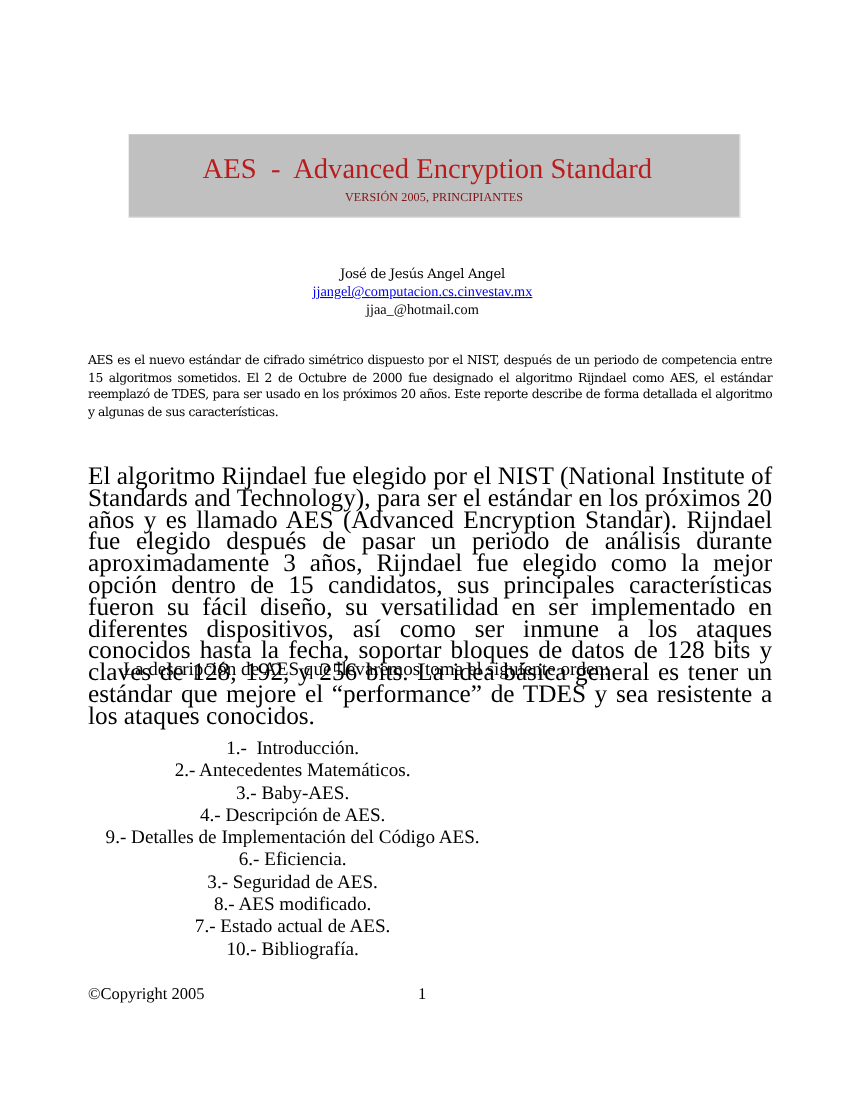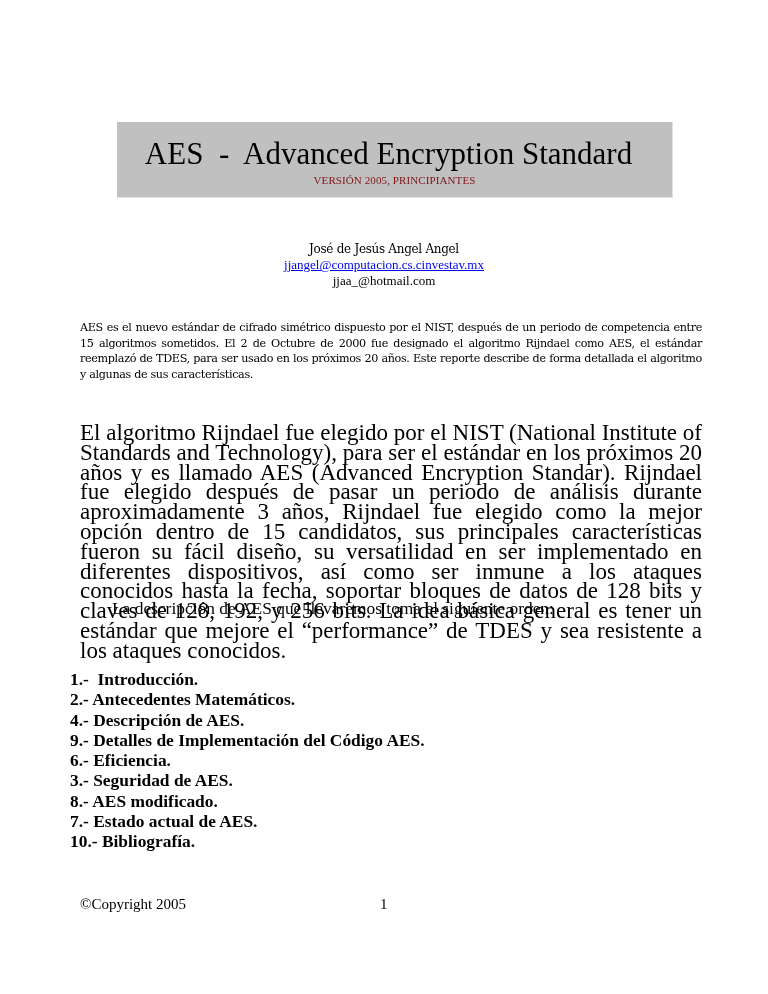--- a/index.html
+++ b/index.html
@@ -25,23 +25,23 @@
       border-right: 1px solid #e2e2e2;
       border-bottom: 1px solid #e2e2e2;
       text-align: center;
     }
     .title-main {
       position: absolute;
       left: 0;
       right: 12px;
       top: 15px;
       font-family: "Liberation Serif", serif;
-      font-size: 31px;
+      font-size: 26px;
       line-height: 34px;
-      color: #000000;
+      color: #b91c1c;
       white-space: pre;
     }
     .title-sub {
       position: absolute;
       left: 0;
       right: 0;
       top: 52px;
       font-family: "Liberation Serif", serif;
       font-size: 11px;
       line-height: 12px;
@@ -92,29 +92,30 @@
       position: absolute;
       left: 112px;
       top: 598px;
       font-family: "Liberation Serif", serif;
       font-size: 17.4px;
       line-height: 20px;
       white-space: nowrap;
     }
     .toc {
       position: absolute;
-      left: 70px;
+      left: 96px;
       top: 669px;
       margin: 0;
       padding: 0;
       list-style: none;
       font-family: "Liberation Serif", serif;
-      font-weight: bold;
+      font-weight: normal;
       font-size: 17.4px;
       line-height: 20.3px;
+      text-align: center;
     }
     .toc li {
       white-space: pre;
       cursor: pointer;
     }
     .footer-copyright {
       position: absolute;
       left: 80px;
       top: 895px;
       font-family: "Liberation Serif", serif;
@@ -146,20 +147,21 @@
 
 <div class="abstract">AES  es el nuevo estándar de cifrado simétrico dispuesto por el NIST, después de un periodo de competencia entre 15 algoritmos sometidos. El 2 de Octubre de 2000 fue designado el algoritmo Rijndael como AES, el estándar reemplazó de TDES, para ser usado en los próximos 20 años. Este reporte describe de forma detallada el algoritmo y algunas de sus características.</div>
 
 <div class="intro">El algoritmo Rijndael fue elegido por el NIST (National Institute of Standards and Technology),  para ser el estándar en los próximos 20 años y es llamado AES (Advanced Encryption Standar). Rijndael fue elegido después de pasar un periodo de análisis  durante aproximadamente 3 años, Rijndael fue elegido como la mejor opción dentro de 15 candidatos, sus principales características fueron su fácil diseño, su versatilidad en ser implementado en diferentes dispositivos, así como ser inmune a los ataques conocidos hasta la fecha, soportar  bloques de datos de 128 bits  y claves de 128, 192, y 256 bits. La idea básica general es tener un estándar que mejore el “performance” de TDES y sea resistente a los ataques conocidos.</div>
 
 <div class="order-line">La descripción de AES que llevaremos toma el siguiente orden:</div>
 
 <ul class="toc">
   <li>1.-  Introducción.</li>
   <li>2.- Antecedentes Matemáticos.</li>
+  <li>3.- Baby-AES.</li>
   <li>4.- Descripción de AES.</li>
   <li>9.- Detalles de Implementación del Código AES.</li>
   <li>6.- Eficiencia.</li>
   <li>3.- Seguridad de AES.</li>
   <li>8.- AES modificado.</li>
   <li>7.- Estado actual de AES.</li>
   <li>10.- Bibliografía.</li>
 </ul>
 
 <div class="footer-copyright">©Copyright 2005</div>

